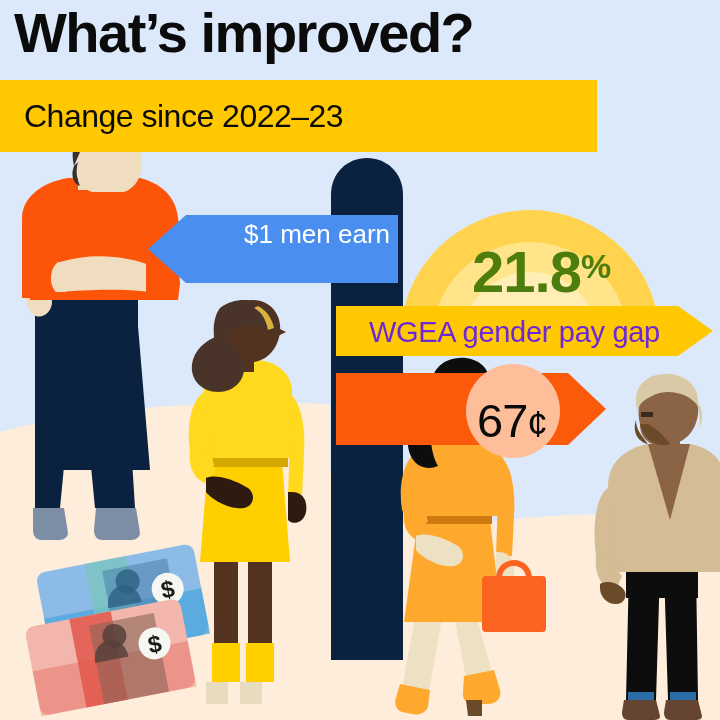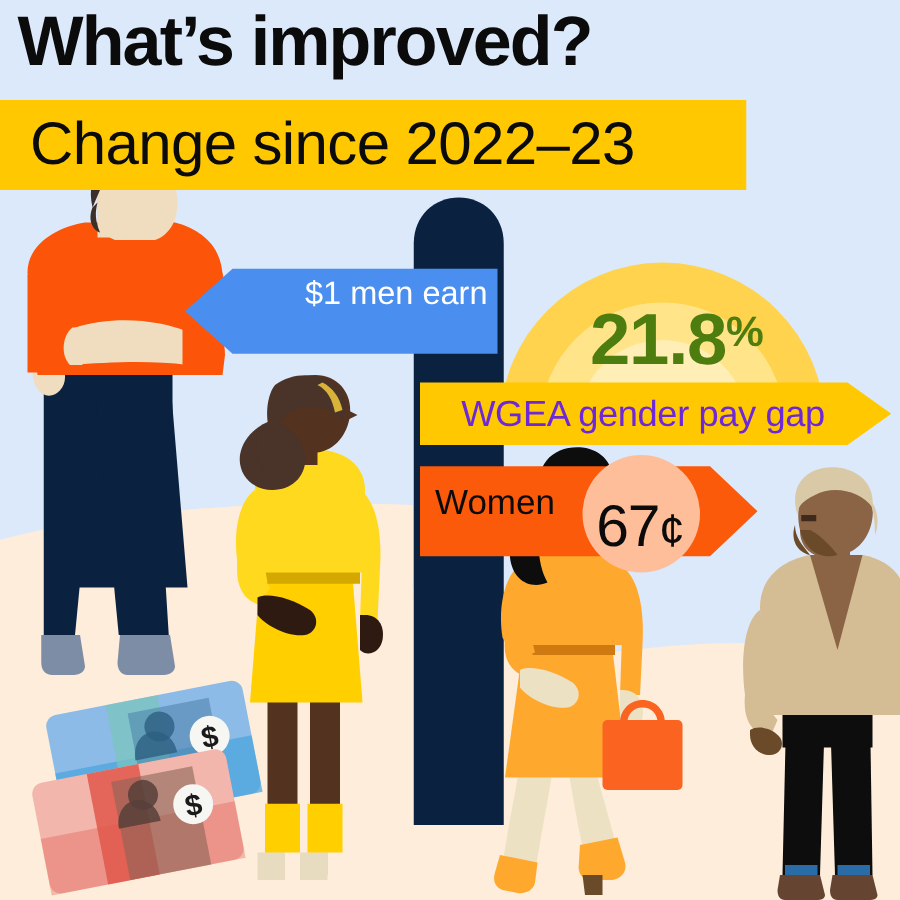--- a/index.html
+++ b/index.html
@@ -21,21 +21,21 @@
     font-size:56px; font-weight:bold; color:#0b0b0b;
     letter-spacing:-1.5px; line-height:66px;
     white-space:nowrap;
   }
   #subband {
     position:absolute; left:0px; top:80px; width:597px; height:72px;
     background:#ffc800;
   }
   #subtext {
     position:absolute; left:24px; top:82px; width:573px; height:68px;
-    font-size:48px; color:#0b0b0b; line-height:68px;
+    font-size:32px; color:#0b0b0b; line-height:68px;
     letter-spacing:-0.5px; white-space:nowrap;
   }
 
   
   .banner-text { position:absolute; white-space:nowrap; }
 
   #blue-text {
     left:190px; top:219px; width:200px;
     font-size:26px; line-height:31px; color:#ffffff;
     text-align:right;
@@ -272,18 +272,17 @@
 
   <div id="blue-text" class="banner-text">
     <div>$1 men earn</div>
   </div>
 
   <div id="pct-text" class="banner-text"><span>21.8</span><span class="sup">%</span></div>
 
   <div id="yellow-text" class="banner-text">WGEA gender pay gap</div>
 
   <div id="orange-text" class="banner-text">
-    <div>Women</div>
   </div>
 
   <div id="cents-text" class="banner-text"><span>67</span><span class="c">¢</span></div>
 
 </div>
 
 </body></html>

